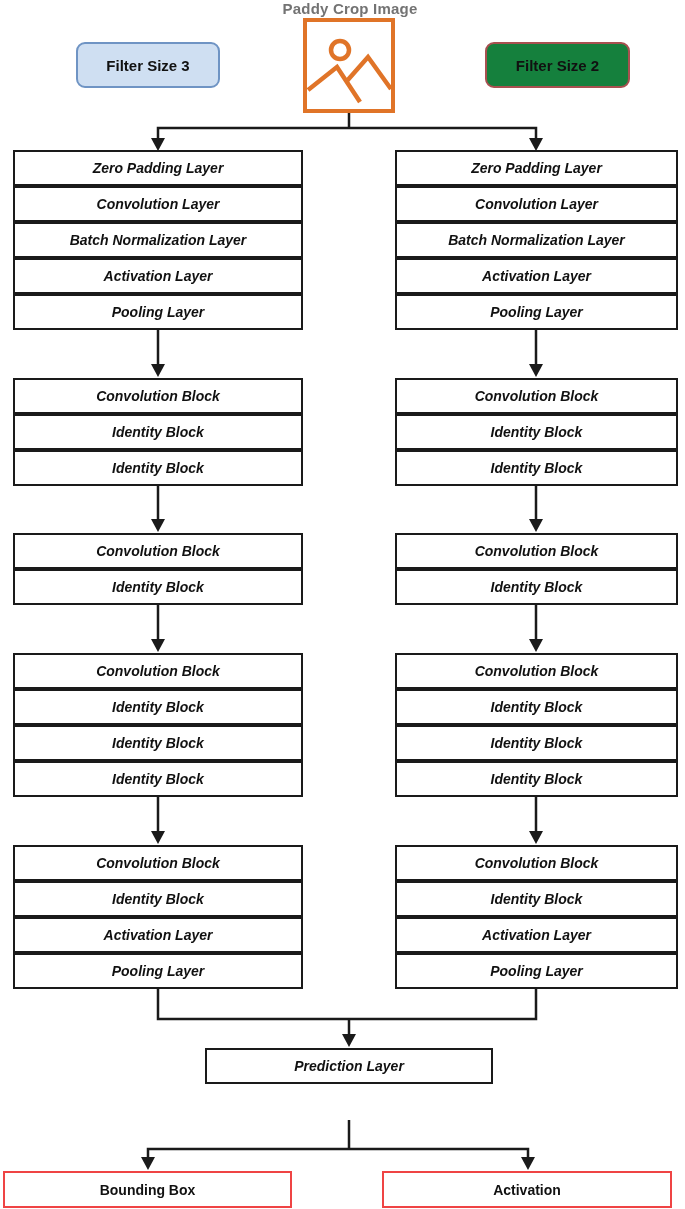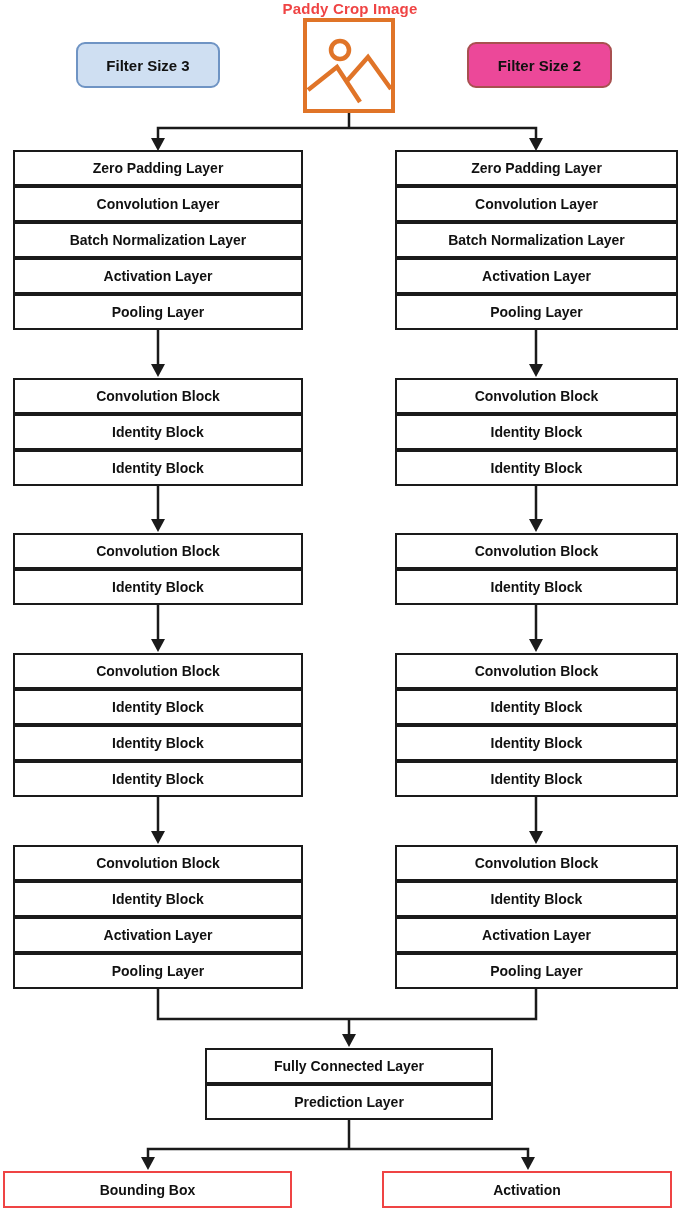--- a/index.html
+++ b/index.html
@@ -3,38 +3,38 @@
 <meta charset="utf-8">
 <style>
   html,body{margin:0;padding:0;background:#ffffff;}
   #stage{
     position:relative;width:685px;height:1209px;background:#ffffff;overflow:hidden;
     font-family:"Liberation Sans",sans-serif;
   }
   #wires{position:absolute;left:0;top:0;width:685px;height:1209px;pointer-events:none;}
   .title{
     position:absolute;left:250px;top:0;width:200px;text-align:center;
-    font-size:15px;font-weight:bold;color:#ef4444;letter-spacing:.2px;
+    font-size:15px;font-weight:bold;color:#737373;letter-spacing:.2px;
   }
   .badge{
     position:absolute;top:42px;height:46px;border-radius:9px;border:2px solid;
     display:flex;align-items:center;justify-content:center;
     font-size:15px;font-weight:bold;color:#111;box-sizing:border-box;
   }
   .badge.blue{left:76px;width:144px;background:#CFDFF2;border-color:#6F94C4;}
-  .badge.red{left:467px;width:145px;background:#ec4899;border-color:#A85050;}
+  .badge.red{left:485px;width:145px;background:#15803d;border-color:#A85050;}
   .img-box{
     position:absolute;left:303px;top:18px;width:92px;height:95px;box-sizing:border-box;
     border:4px solid #E07428;background:#fff;display:flex;align-items:center;justify-content:center;
   }
   .stack{position:absolute;}
   .row{
     height:36px;box-sizing:border-box;border:2px solid #1a1a1a;background:#fff;
     display:flex;align-items:center;justify-content:center;
-    font-size:14px;font-weight:bold;color:#111;white-space:nowrap;
+    font-size:14px;font-weight:bold;color:#111;white-space:nowrap;font-style:italic;
   }
   .out{
     position:absolute;height:37px;box-sizing:border-box;border:2px solid #ef4444;background:#fff;
     display:flex;align-items:center;justify-content:center;
     font-size:14px;font-weight:bold;color:#111;
   }
 </style>
 </head>
 <body>
 
@@ -151,20 +151,19 @@
     <div class="row">Identity Block</div>
   </div>
   <div class="stack" style="left:395px;top:845px;width:283px">
     <div class="row">Convolution Block</div>
     <div class="row">Identity Block</div>
     <div class="row">Activation Layer</div>
     <div class="row">Pooling Layer</div>
   </div>
 
   <div class="stack" style="left:205px;top:1048px;width:288px">
-    <div class="row">Fully Connected Layer</div>
     <div class="row">Prediction Layer</div>
   </div>
 
   <div class="out" style="left:3px;top:1171px;width:289px">Bounding Box</div>
   <div class="out" style="left:382px;top:1171px;width:290px">Activation</div>
 
 </div>
 
 </body></html>

